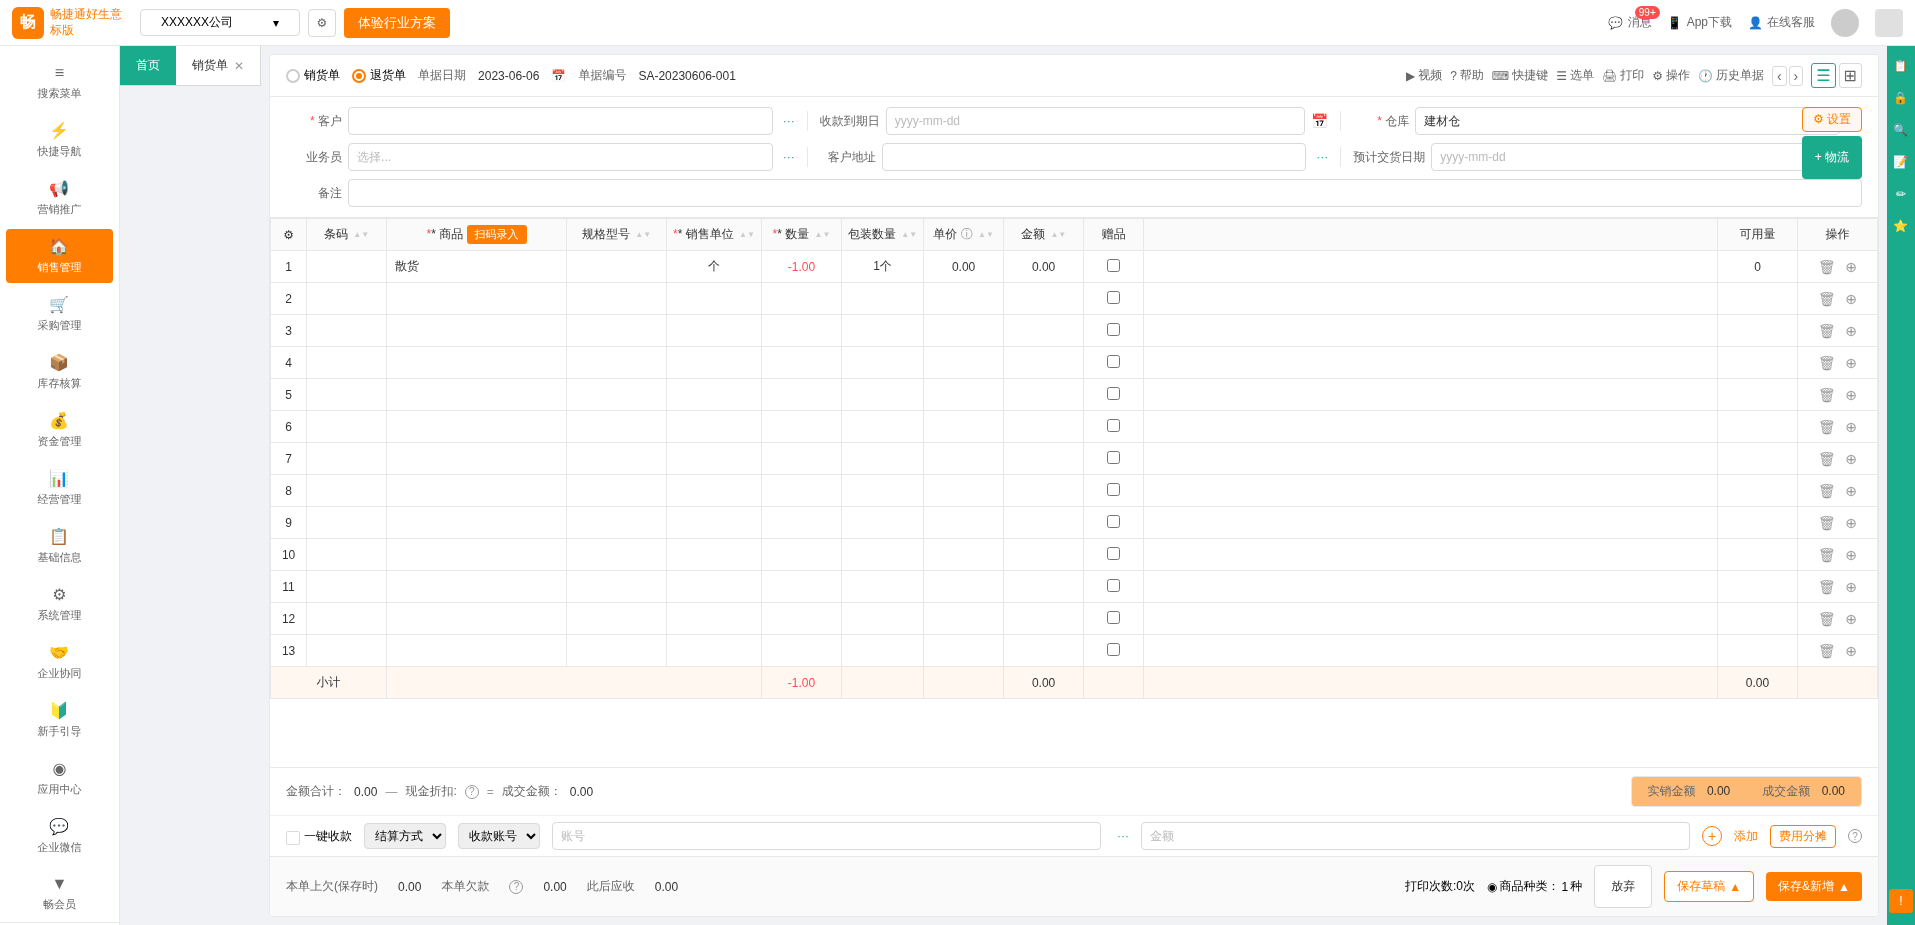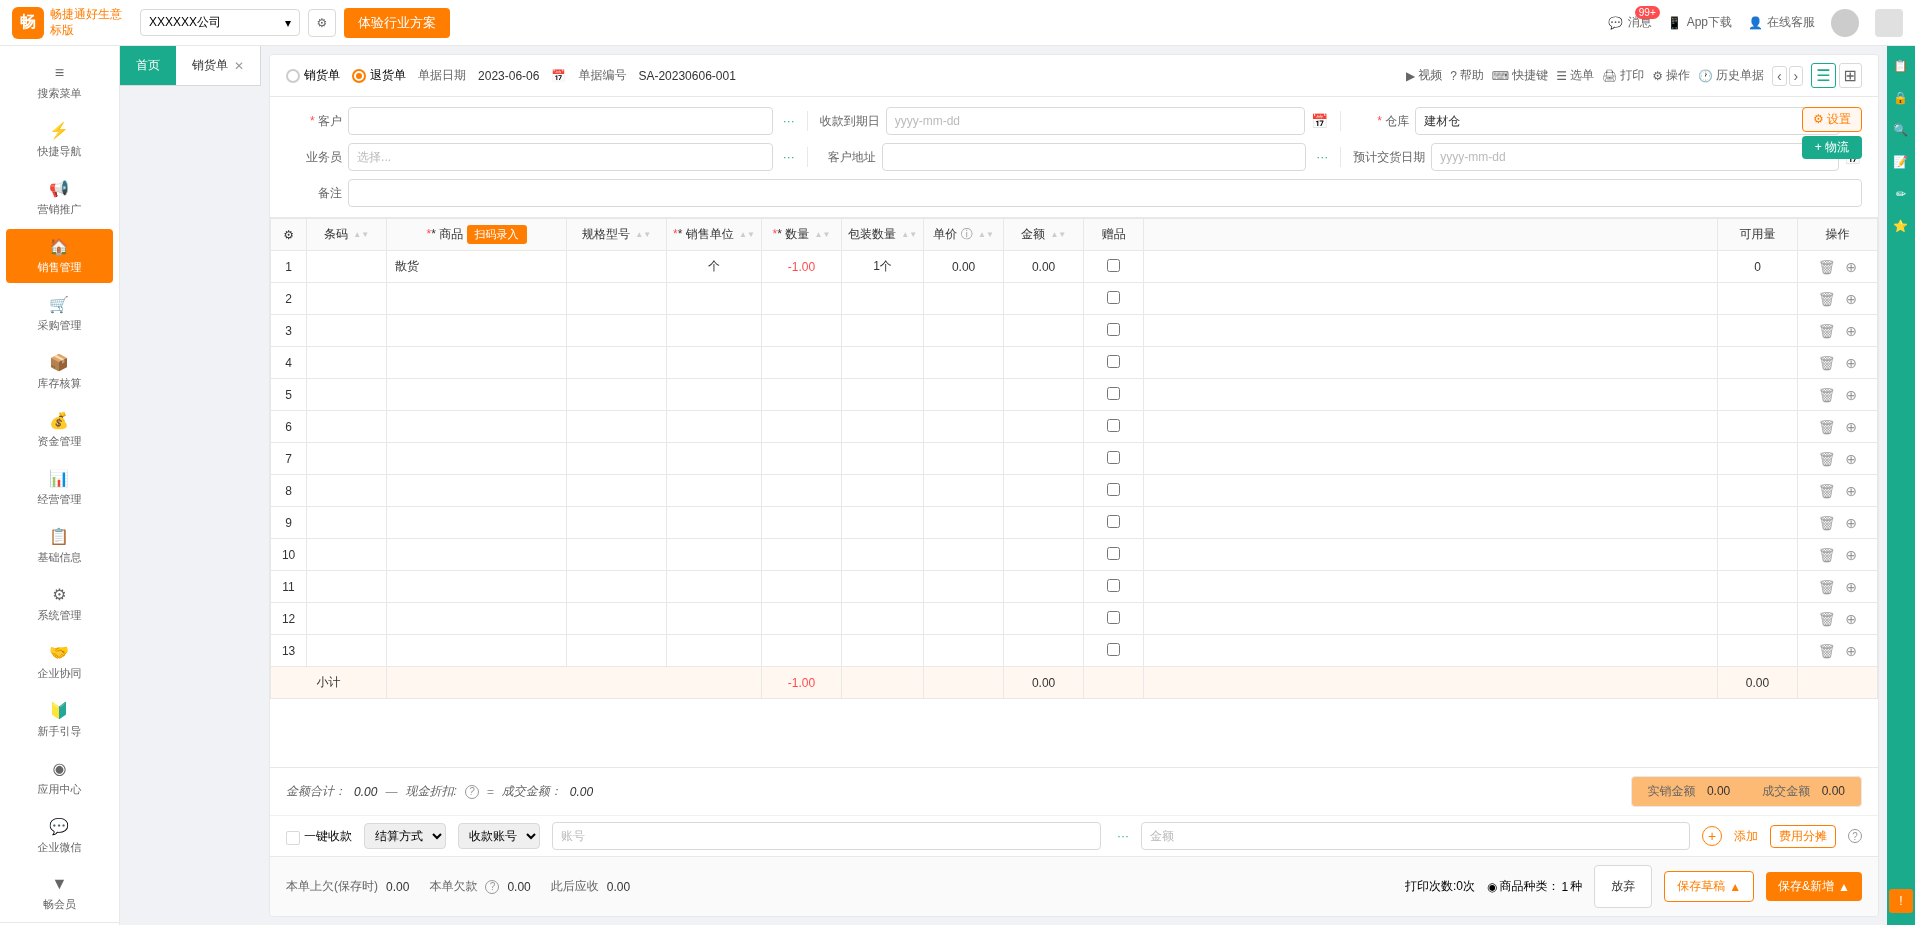--- a/index.html
+++ b/index.html
@@ -6,21 +6,21 @@
     body { background: #f5f5f5; overflow: hidden; width: 1915px; height: 925px; }
 
     
     .top-bar {
       display: flex; align-items: center; height: 46px; background: #fff;
       border-bottom: 1px solid #e8e8e8; padding: 0 12px; gap: 8px;
     }
     .logo-area { display: flex; align-items: center; gap: 6px; width: 120px; }
     .logo-icon { width: 32px; height: 32px; background: #ff7d00; border-radius: 6px; display: flex; align-items: center; justify-content: center; color: #fff; font-size: 16px; font-weight: bold; }
     .logo-text { font-size: 11px; color: #ff7d00; line-height: 1.3; }
-    .company-selector { display: flex; align-items: center; gap: 4px; border: 1px solid #d9d9d9; border-radius: 4px; padding: 4px 8px; cursor: pointer; min-width: 160px; }
+    .company-selector { display: flex; align-items: center; gap: 4px; border: 1px solid #d9d9d9; border-radius: 4px; padding: 4px 20px; cursor: pointer; min-width: 160px; }
     .gear-btn { width: 28px; height: 28px; border: 1px solid #d9d9d9; border-radius: 4px; display: flex; align-items: center; justify-content: center; cursor: pointer; color: #666; }
     .trial-btn { background: #ff7d00; color: #fff; border: none; border-radius: 4px; padding: 6px 14px; cursor: pointer; font-size: 13px; }
     .top-right { margin-left: auto; display: flex; align-items: center; gap: 16px; }
     .top-right-item { display: flex; align-items: center; gap: 4px; color: #666; cursor: pointer; position: relative; }
     .badge { background: #ff4d4f; color: #fff; border-radius: 8px; font-size: 10px; padding: 1px 4px; position: absolute; top: -8px; right: -8px; }
     .avatar { width: 28px; height: 28px; background: #ccc; border-radius: 50%; }
     .avatar-extra { width: 28px; height: 28px; background: #e0e0e0; border-radius: 4px; }
 
     
     .layout { display: flex; height: calc(925px - 46px); }
@@ -42,21 +42,21 @@
     .tab-close { color: #999; font-size: 12px; cursor: pointer; }
     .radio-group { display: flex; align-items: center; gap: 12px; }
     .radio-item { display: flex; align-items: center; gap: 4px; cursor: pointer; }
     .radio-dot { width: 14px; height: 14px; border-radius: 50%; border: 2px solid #ccc; display: flex; align-items: center; justify-content: center; }
     .radio-dot.checked { border-color: #ff7d00; }
     .radio-dot.checked::after { content: ''; width: 6px; height: 6px; border-radius: 50%; background: #ff7d00; }
     .meta-label { color: #666; }
     .meta-value { color: #333; font-weight: 500; }
     .top-action-item { display: flex; align-items: center; gap: 3px; color: #666; cursor: pointer; font-size: 12px; }
     .btn-set { background: #fff7f0; border: 1px solid #ff7d00; color: #ff7d00; padding: 3px 10px; border-radius: 4px; cursor: pointer; }
-    .btn-flow { background: #1aaa8c; color: #fff; border: none; padding: 3px 10px; border-radius: 4px; cursor: pointer; }
+    .btn-flow { background: #1aaa8c; color: #fff; border: none; padding: 13px 10px; border-radius: 4px; cursor: pointer; }
 
     .form-row { display: flex; align-items: center; margin-bottom: 8px; gap: 0; }
     .form-field { display: flex; align-items: center; flex: 1; gap: 6px; }
     .field-label { color: #666; min-width: 56px; text-align: right; }
     .required { color: #ff4d4f; }
     .field-input { flex: 1; border: 1px solid #d9d9d9; border-radius: 4px; padding: 4px 8px; height: 28px; color: #333; background: #fff; outline: none; }
     .field-input::placeholder { color: #bbb; }
     .field-dots { color: #1aaa8c; cursor: pointer; margin-left: 4px; }
     .field-calendar { color: #999; cursor: pointer; font-size: 14px; }
     .field-separator { width: 1px; background: #e8e8e8; height: 20px; margin: 0 12px; }
@@ -79,35 +79,35 @@
     .col-op { width: 80px; }
     .red-text { color: #ff4d4f; }
     .subtotal-row td { background: #fff7f0; font-weight: 500; }
     .op-btn { color: #999; cursor: pointer; margin: 0 3px; font-size: 14px; }
 
     .th-sort { display: inline-flex; flex-direction: column; font-size: 8px; color: #ccc; vertical-align: middle; margin-left: 2px; cursor: pointer; }
 
     
     .footer-area { background: #fff; border-top: 1px solid #e8e8e8; }
     .footer-top { display: flex; align-items: center; padding: 8px 16px; gap: 12px; }
-    .footer-calc { display: flex; align-items: center; gap: 8px; font-style: italic; }
+    .footer-calc { display: flex; align-items: center; gap: 8px; }
     .footer-label { color: #666; }
     .footer-value { color: #333; font-weight: 500; }
     .dash { color: #999; }
     .equals { color: #999; }
     .footer-bottom { display: flex; align-items: center; padding: 6px 16px; gap: 12px; border-top: 1px solid #f0f0f0; }
     .checkbox-item { display: flex; align-items: flex-end; gap: 4px; cursor: pointer; }
     .check-box { width: 14px; height: 14px; border: 1px solid #d9d9d9; border-radius: 2px; }
     .select-input { border: 1px solid #d9d9d9; border-radius: 4px; padding: 3px 6px; height: 26px; min-width: 80px; }
     .add-btn { background: #fff; border: 1px solid #ff7d00; color: #ff7d00; border-radius: 50%; width: 20px; height: 20px; display: flex; align-items: center; justify-content: center; cursor: pointer; font-size: 14px; }
     .fee-btn { border: 1px solid #ff7d00; color: #ff7d00; background: #fff; border-radius: 4px; padding: 2px 8px; cursor: pointer; }
 
     
     .status-bar { display: flex; align-items: center; padding: 8px 16px; background: #fafafa; border-top: 1px solid #e8e8e8; gap: 20px; }
-    .status-item { display: flex; align-items: center; gap: 8px; color: #666; }
+    .status-item { display: flex; align-items: center; gap: 20px; color: #666; }
     .status-value { color: #333; }
     .status-right { margin-left: auto; display: flex; align-items: center; gap: 12px; }
     .btn-abandon { border: 1px solid #d9d9d9; background: #fff; color: #333; border-radius: 4px; padding: 12px 16px; cursor: pointer; }
     .btn-draft { border: 1px solid #ff7d00; background: #fff; color: #ff7d00; border-radius: 4px; padding: 6px 12px; cursor: pointer; display: flex; align-items: center; gap: 4px; }
     .btn-save-new { background: #ff7d00; color: #fff; border: none; border-radius: 4px; padding: 6px 12px; cursor: pointer; display: flex; align-items: center; gap: 4px; }
 
     
     .right-sidebar { width: 28px; background: #1aaa8c; display: flex; flex-direction: column; align-items: center; padding: 8px 0; gap: 4px; }
     .rs-item { width: 24px; height: 24px; display: flex; align-items: center; justify-content: center; color: #fff; cursor: pointer; border-radius: 3px; font-size: 12px; margin-bottom: 4px; }
     .rs-item.active { background: rgba(255,255,255,0.3); }

